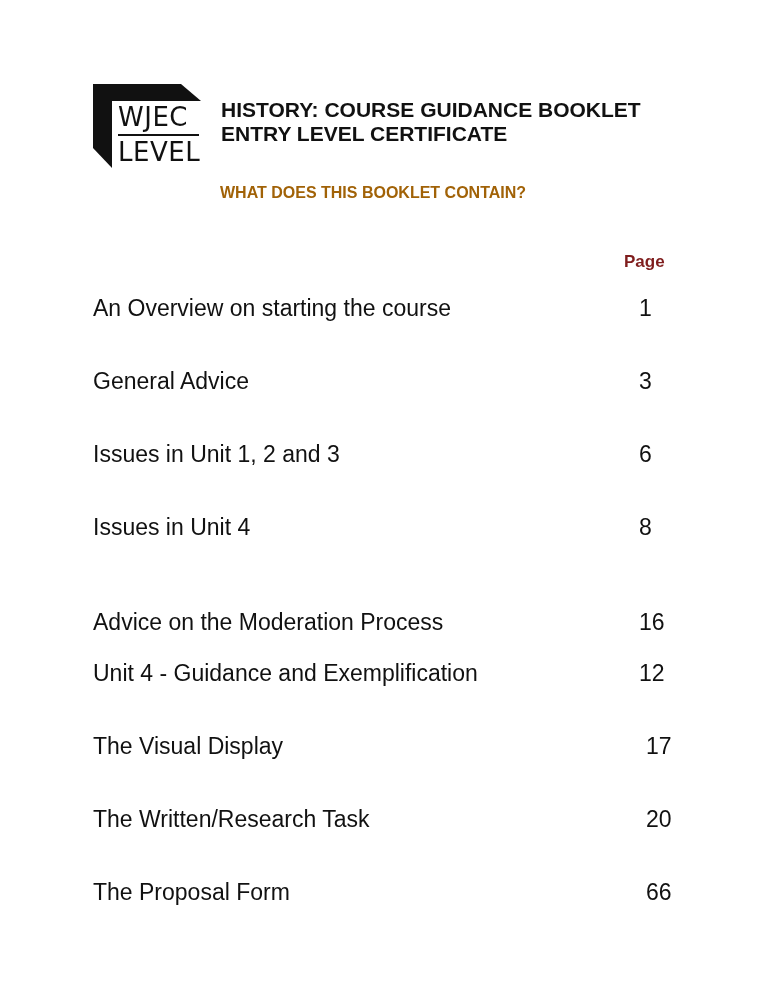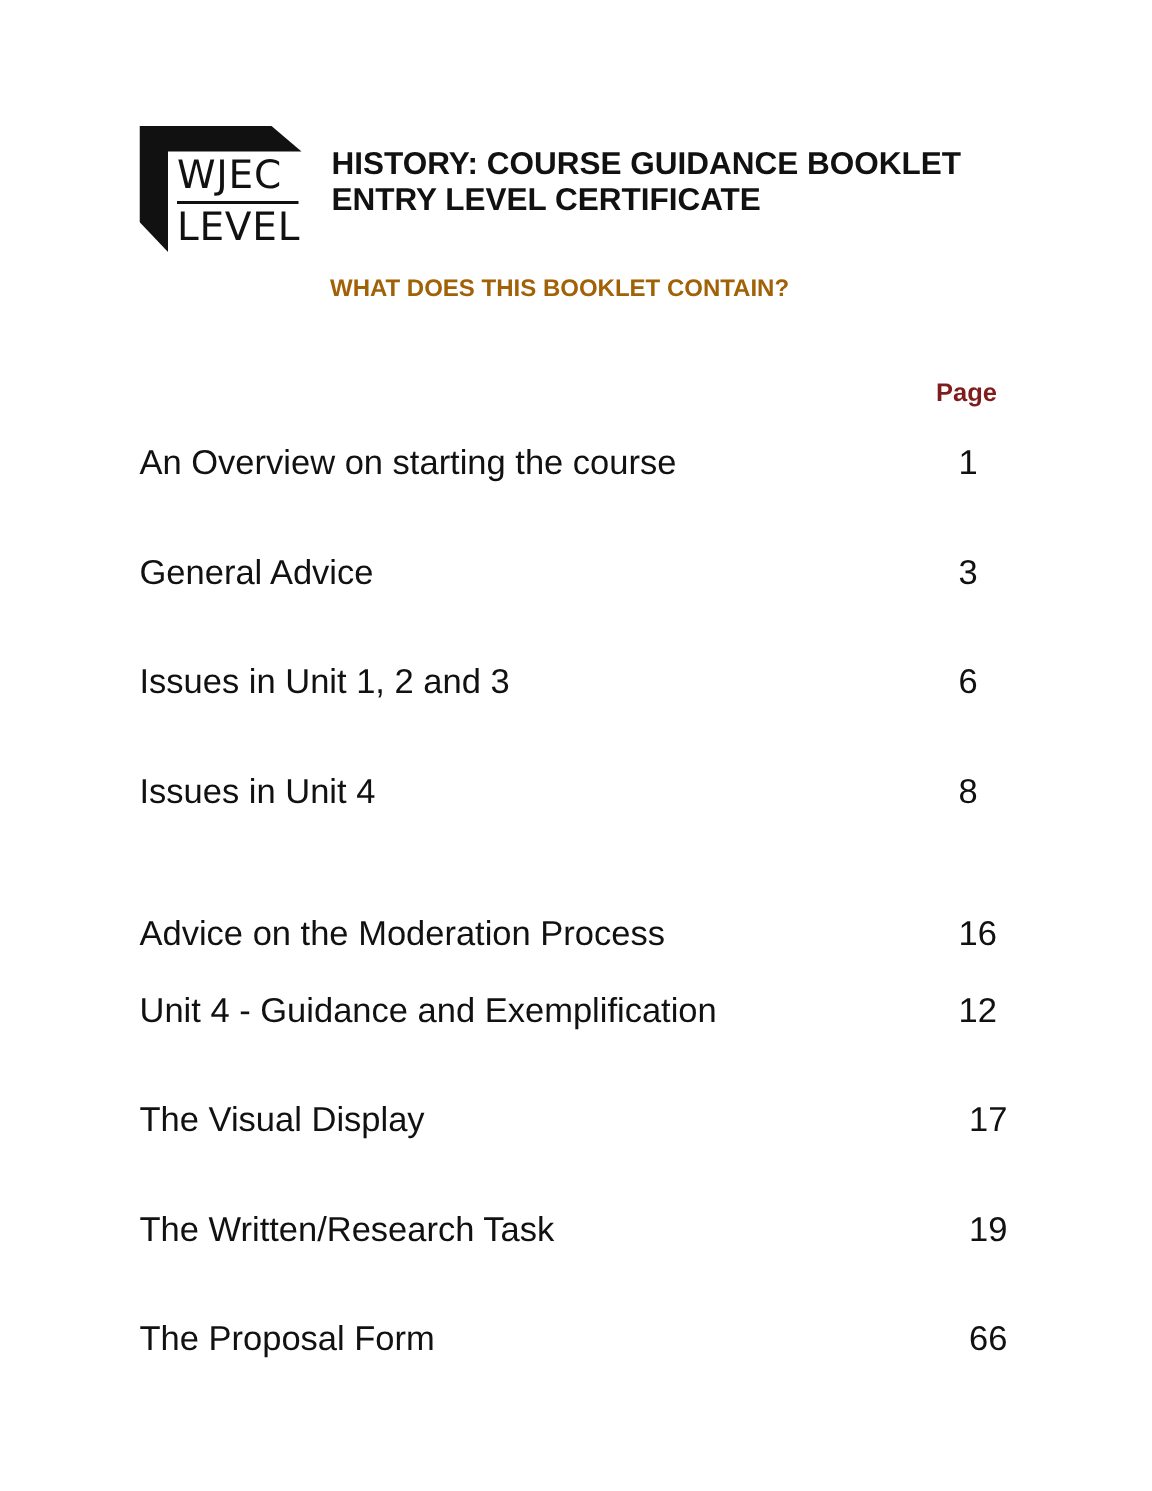--- a/index.html
+++ b/index.html
@@ -148,19 +148,19 @@
   <div class="toc-row" style="top:660px;">
     <span class="toc-label">Unit 4 - Guidance and Exemplification</span>
     <span class="toc-page" style="left:546px;">12</span>
   </div>
   <div class="toc-row" style="top:733px;">
     <span class="toc-label">The Visual Display</span>
     <span class="toc-page" style="left:553px;">17</span>
   </div>
   <div class="toc-row" style="top:806px;">
     <span class="toc-label">The Written/Research Task</span>
-    <span class="toc-page" style="left:553px;">19</span>
+    <span class="toc-page" style="left:553px;">20</span>
   </div>
   <div class="toc-row" style="top:879px;">
     <span class="toc-label">The Proposal Form</span>
     <span class="toc-page" style="left:553px;">66</span>
   </div>
 </div>
 
 </body></html>

